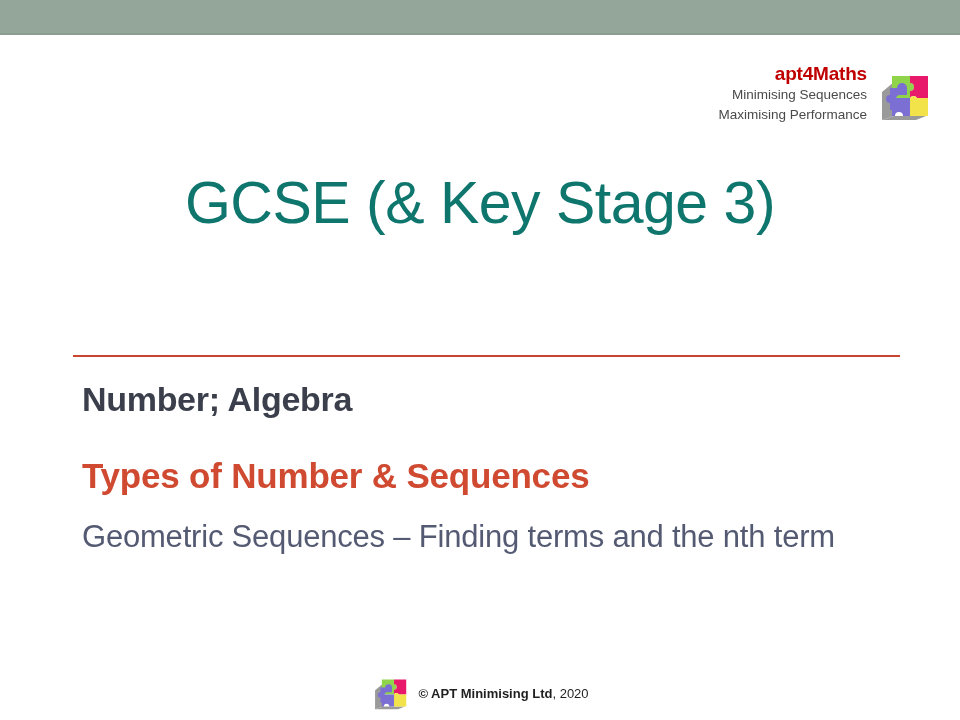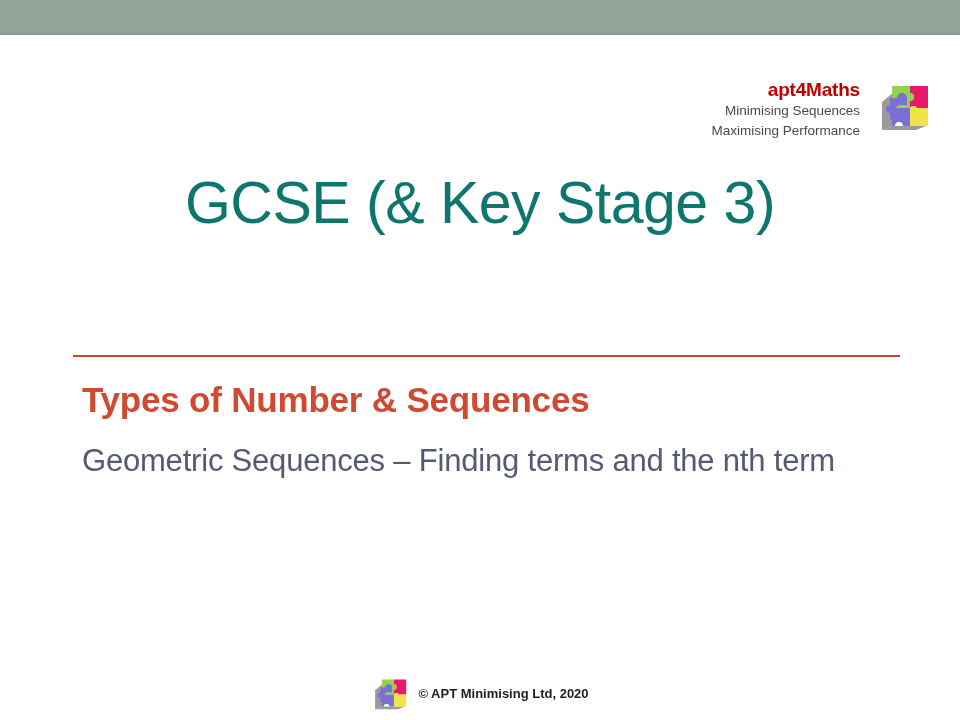--- a/index.html
+++ b/index.html
@@ -24,24 +24,24 @@
     height: 35px;
     background: #94a699;
     border-bottom: 2px solid #8a9d8f;
     box-sizing: border-box;
   }
 
   
   .brand {
     position: absolute;
     right: 22px;
-    top: 72px;
+    top: 56px;
     display: flex;
-    align-items: flex-start;
-    gap: 16px;
+    align-items: flex-end;
+    gap: 9px;
   }
   .brand-text {
     text-align: right;
     padding-top: 8px;
   }
   .brand-name {
     font-size: 19px;
     font-weight: bold;
     color: #c00000;
     line-height: 1.05;
@@ -142,21 +142,21 @@
   .footer-text {
     font-size: 13px;
     color: #1f1f1f;
     white-space: nowrap;
     padding-top: 4px;
   }
   .footer-text .strong {
     font-weight: bold;
   }
   .footer-text .year {
-    font-weight: bold;
+    font-weight: normal;
     margin-top: 26px;
   }
 </style>
 </head>
 <body>
 
 <div class="top-band"></div>
 
 <div class="brand">
   <div class="brand-text">
@@ -182,20 +182,21 @@
   </div>
 </div>
 
 <div class="title-wrap">
   <div class="title-main">GCSE (&amp; Key Stage 3)</div>
 </div>
 
 <div class="divider"></div>
 
 <div class="body-block">
+  <p class="line-topic">Number; Algebra</p>
   <p class="line-subject">Types of Number &amp; Sequences</p>
   <p class="line-detail">Geometric Sequences – Finding terms and the nth term</p>
 </div>
 
 <div class="footer">
   <div class="footer-logo">
     <svg viewBox="0 0 62 62" width="42" height="42" aria-hidden="true">
       <polygon points="6,30 18,20 18,54 6,58" fill="#9a9a9a"></polygon>
       <polygon points="6,58 18,54 50,54 40,58" fill="#9a9a9a"></polygon>
       <path d="M16,14 L34,14 L34,21 a4,4 0 0 1 0,8 L34,36 L16,36 Z" fill="#8fd44a"></path>

